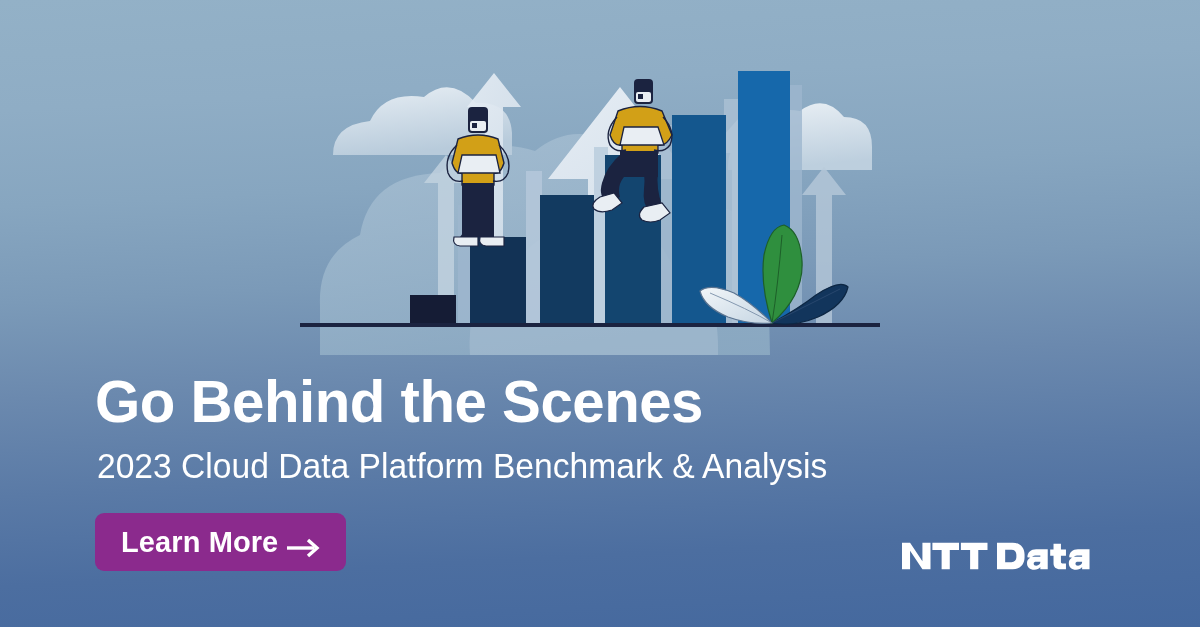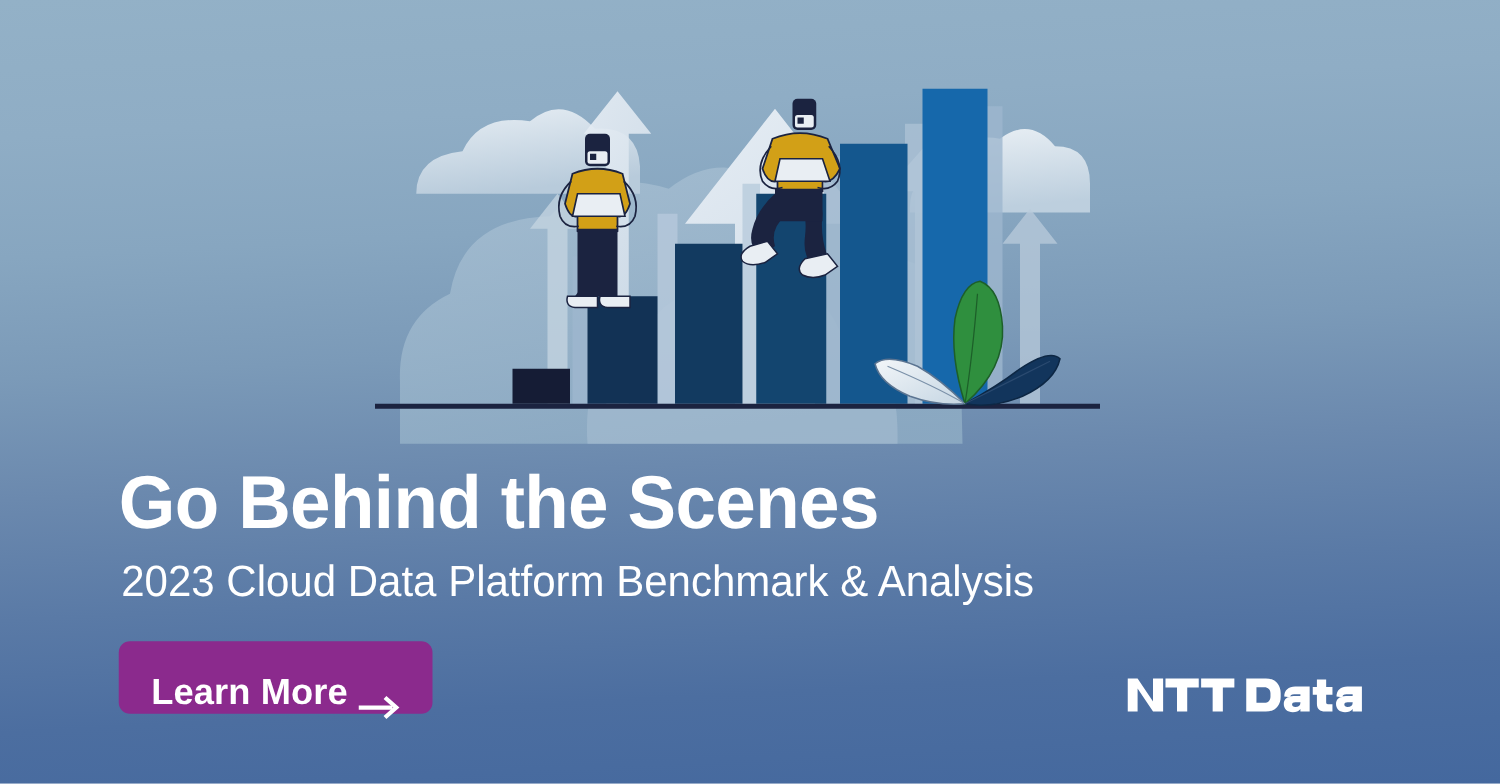--- a/index.html
+++ b/index.html
@@ -62,21 +62,21 @@
     transform: scaleX(0.96);
     transform-origin: left center;
   }
 
   
   .cta {
     position: absolute;
     left: 95px;
     top: 513px;
     display: flex;
-    align-items: flex-end;
+    align-items: center;
     gap: 8px;
     box-sizing: border-box;
     height: 58px;
     padding: 0 26px 0 26px;
     border: none;
     border-radius: 9px;
     background: #8b2a8d;
     color: #ffffff;
     font-family: "Liberation Sans", sans-serif;
     font-size: 29px;

